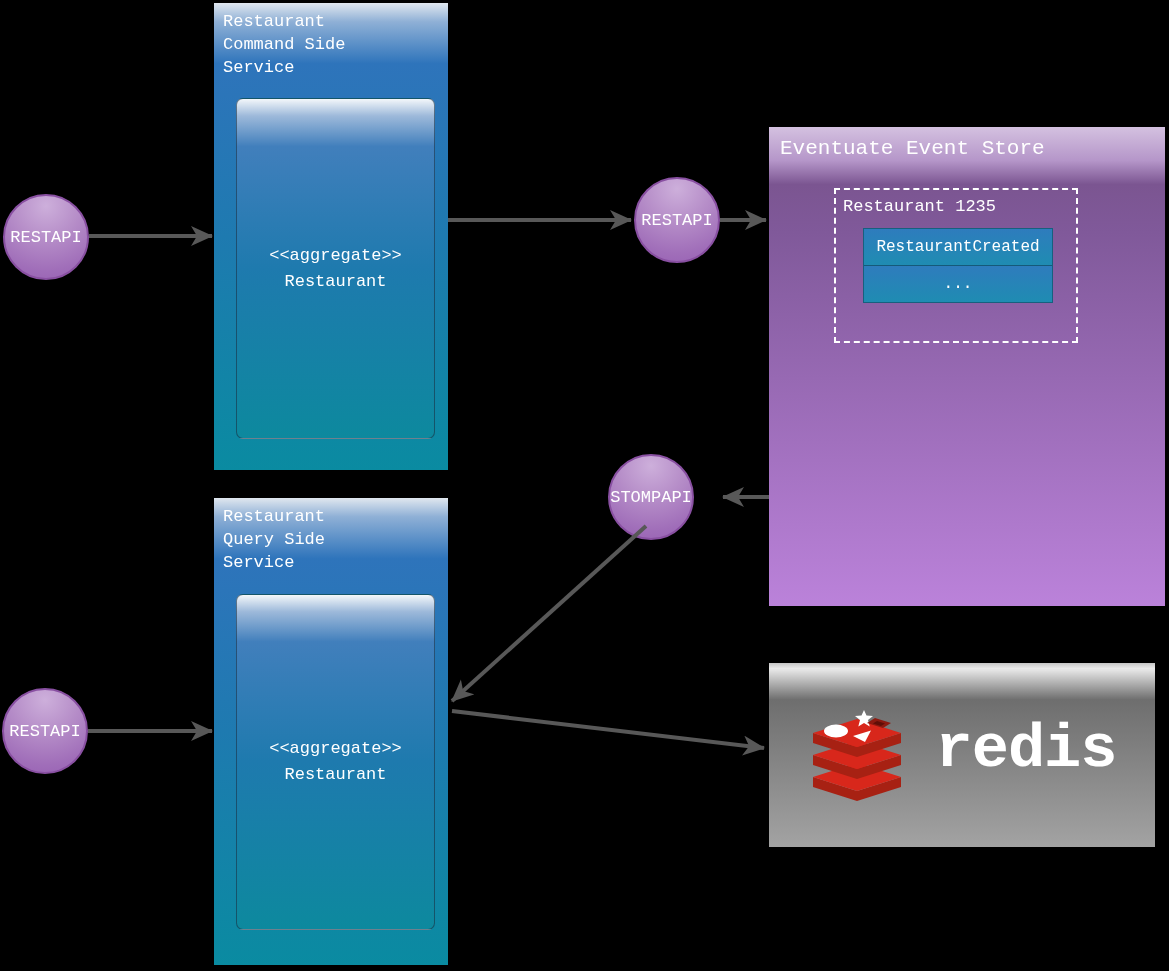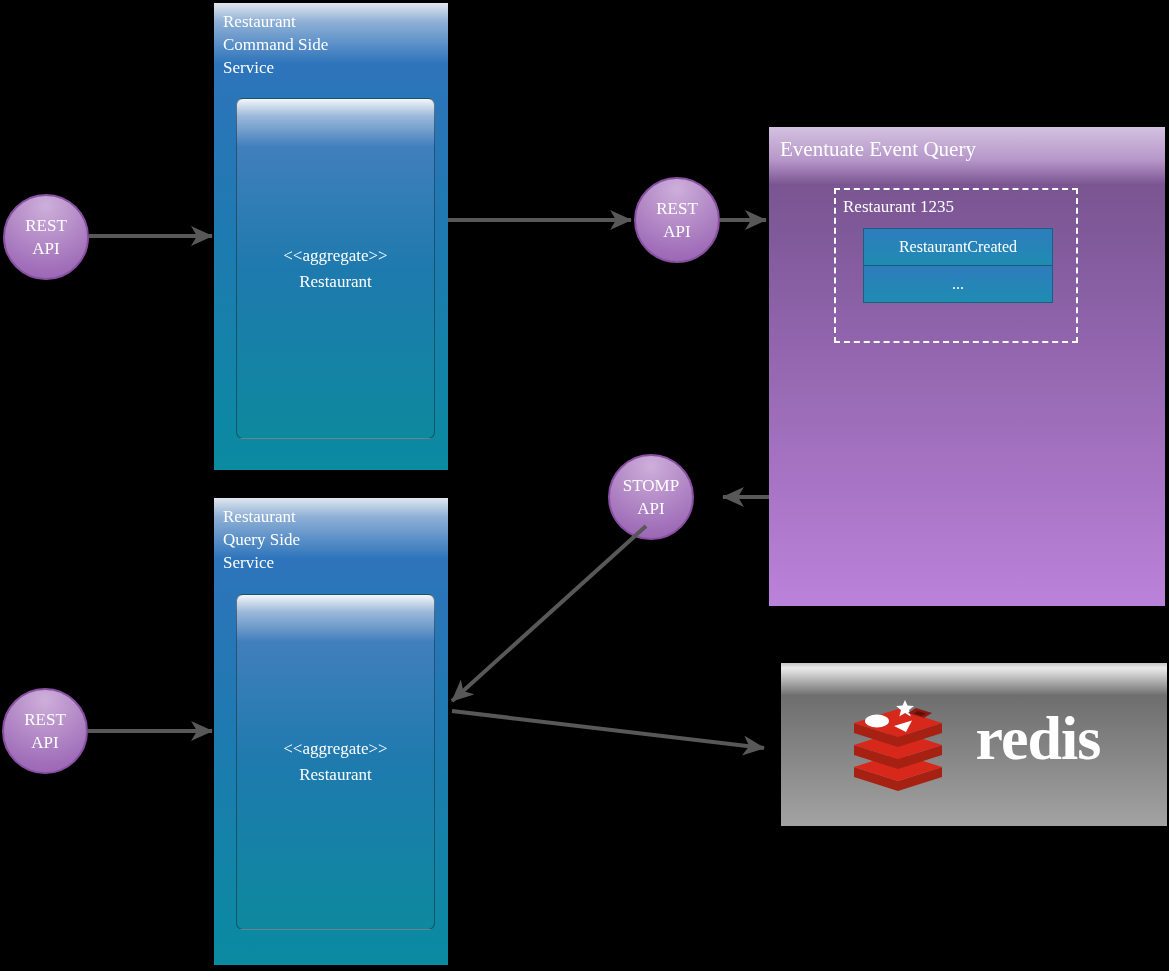--- a/index.html
+++ b/index.html
@@ -1,18 +1,18 @@
 <!DOCTYPE html>
 <html><head>
 <meta charset="utf-8">
 <style>
   html,body { margin:0; padding:0; background:#000; }
   .canvas {
     position:relative; width:1169px; height:971px; background:#000;
-    font-family:Liberation Serif, serif; overflow:hidden;
+    font-family:Liberation Mono, monospace; overflow:hidden;
   }
 
   
   .service-box {
     position:absolute; width:234px; height:467px;
     background:linear-gradient(180deg,#e0e7ef 0%,#8fb0d6 4%,#2e74bb 13%,#1e7ab0 50%,#0a8ba1 100%);
   }
   .service-box.command { left:214px; top:3px; }
   .service-box.query   { left:214px; top:498px; }
   .service-title {
@@ -27,21 +27,21 @@
     color:#fff; font-size:17px; line-height:26px; white-space:pre-line;
   }
   .service-box.command .aggregate-box { top:95px; height:341px; }
   .service-box.query   .aggregate-box { top:96px; height:336px; }
 
   
   .api-circle {
     position:absolute; width:86px; height:86px; border-radius:50%; box-sizing:border-box;
     background:radial-gradient(circle at 50% 12%, #cdafdb 0%, #b78fc9 38%, #a06eb9 78%, #9760b3 100%);
     border:2px solid #8950a2;
-    display:flex; flex-direction:column; align-items:center; justify-content:center;
+    display:flex; flex-direction:row; align-items:center; justify-content:center;
     color:#fff; font-size:17px; line-height:23px; text-align:center;
   }
   .api-circle.rest-command-client { left:3px;   top:194px; }
   .api-circle.rest-command-store  { left:634px; top:177px; }
   .api-circle.stomp-query         { left:608px; top:454px; }
   .api-circle.rest-query-client   { left:2px;   top:688px; }
 
   
   .event-store {
     position:absolute; left:769px; top:127px; width:396px; height:479px;
@@ -59,23 +59,23 @@
   }
   .event-row {
     height:36px; display:flex; align-items:center; justify-content:center;
     background:linear-gradient(180deg,#2e7cbd 0%,#1f8cb2 100%);
     color:#fff; font-size:16px;
   }
   .event-row + .event-row { border-top:1px solid #155a7a; }
 
   
   .redis-box {
-    position:absolute; left:769px; top:663px; width:386px; height:163px;
+    position:absolute; left:769px; top:663px; width:386px; height:184px;
     background:linear-gradient(180deg,#c6c6c6 0%,#ebebeb 3%,#6e6e6e 20%,#858585 55%,#a3a3a3 100%);
-    display:flex; align-items:center; justify-content:center; gap:28px;margin-left:12px;
+    display:flex; align-items:center; justify-content:center; gap:28px;
   }
   .redis-logo { width:100px; height:96px; }
   .redis-wordmark {
     color:#fff; font-size:62px; font-weight:bold; letter-spacing:-1px;
     transform:translateY(-6px);
   }
 
   
   .arrow-layer { position:absolute; left:0; top:0; width:1169px; height:971px; pointer-events:none; }
   .arrow-layer line { stroke:#585858; stroke-width:4; }
@@ -99,21 +99,21 @@
     <div class="service-title">Restaurant
 Query Side
 Service</div>
     <div class="aggregate-box">
       <span>&lt;&lt;aggregate&gt;&gt;
 Restaurant</span>
     </div>
   </div>
 
   <div class="event-store">
-    <div class="event-store-title">Eventuate Event Query</div>
+    <div class="event-store-title">Eventuate Event Store</div>
     <div class="stream-box">
       <div class="stream-title">Restaurant 1235</div>
       <div class="event-rows">
         <div class="event-row">RestaurantCreated</div>
         <div class="event-row">...</div>
       </div>
     </div>
   </div>
 
   <div class="redis-box">

